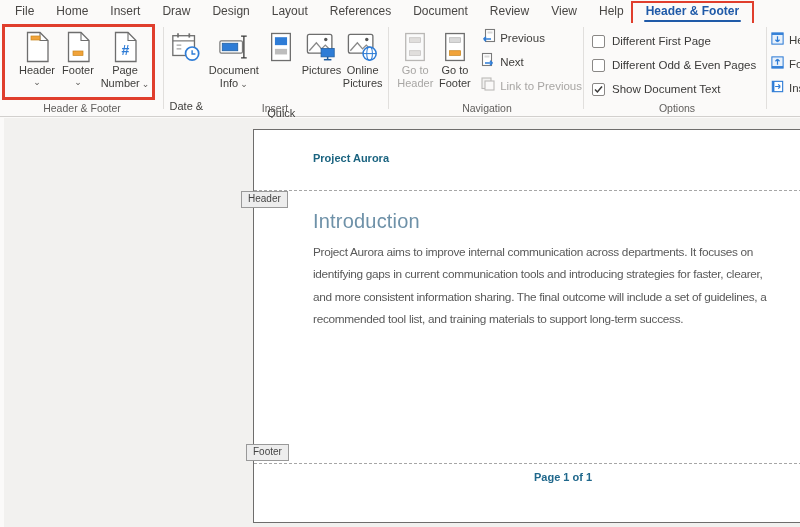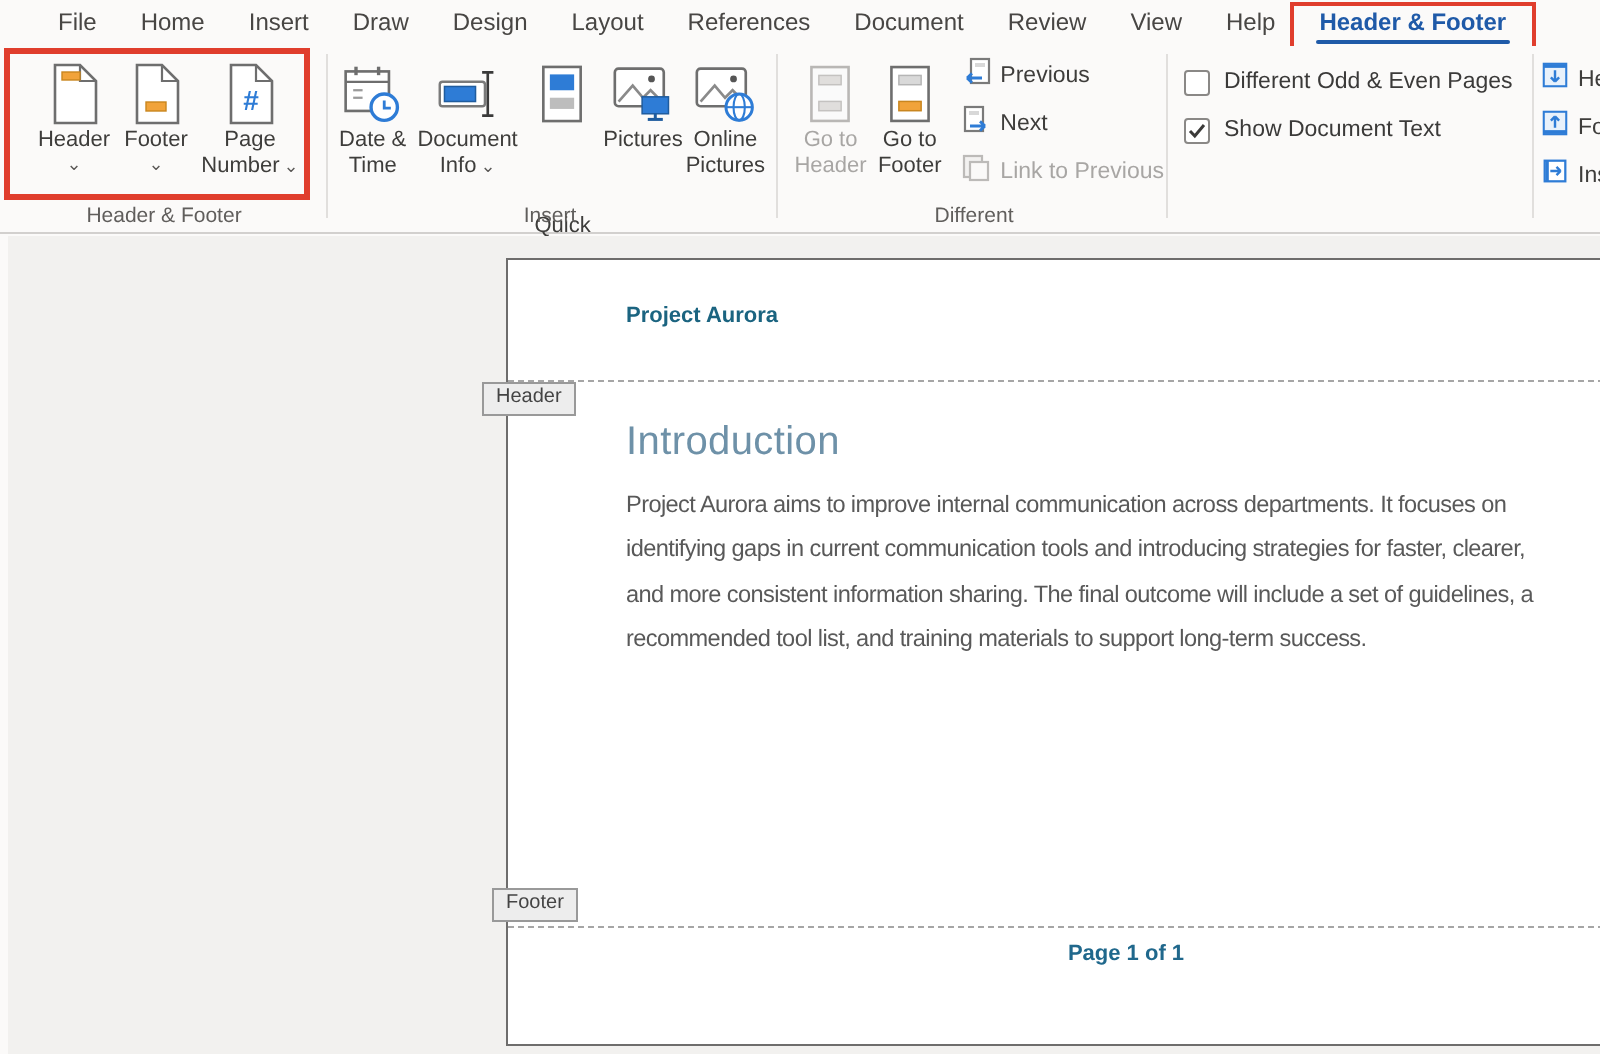--- a/index.html
+++ b/index.html
@@ -7,21 +7,21 @@
     --active-tab-blue:#1F5AA8;
     --doc-header-blue:#1B6480;
     --heading-blue:#6E91A8;
   }
   *{box-sizing:border-box;margin:0;padding:0;}
   html,body{width:800px;height:527px;}
   body{font-family:"Liberation Sans",sans-serif;background:#fff;}
   .root{position:relative;width:800px;height:527px;overflow:hidden;background:#FBFAF9;}
 
   
-  .tabbar{position:absolute;left:0;top:0;width:800px;height:23px;display:flex;align-items:center;padding-left:18px;background:#FBFAF9;}
+  .tabbar{position:absolute;left:0;top:0;width:800px;height:23px;display:flex;align-items:center;padding-left:4px;background:#FBFAF9;}
   .tab{position:relative;font-size:12px;color:#484644;padding:0 11px;height:23px;line-height:23px;cursor:default;white-space:nowrap;}
   .tab.active{color:var(--active-tab-blue);font-weight:700;}
   .tab.active .tab-underline{position:absolute;left:9px;right:9px;bottom:1px;height:2.5px;background:var(--active-tab-blue);border-radius:2px;}
   .red-frame{position:absolute;left:-4px;right:-4px;top:1px;bottom:-2px;border:2.5px solid var(--highlight-red);pointer-events:none;}
 
   
   .ribbon{position:absolute;left:0;top:23px;width:800px;height:94px;background:#FBFAF9;border-bottom:1px solid #D2D0CE;}
   .grp{position:absolute;top:0;height:93px;}
   .grp-label{position:absolute;bottom:2px;left:0;right:0;text-align:center;font-size:10.5px;color:#605E5C;white-space:nowrap;}
   .sep{position:absolute;top:4px;height:82px;width:1px;background:#E1DFDD;}
@@ -122,21 +122,21 @@
           <span class="bl"><span>Number</span><span class="inline-chev">⌄</span></span>
         </div>
       </div>
       <div class="grp-label">Header &amp; Footer</div>
     </div>
 
     <div class="sep" style="left:163px;"></div>
 
     <div class="grp" style="left:166px;width:218px;">
       <div class="grp-row">
-        <div class="btn-lg" style="width:42px;">
+        <div class="btn-lg" style="width:42px;gap:36px;">
           <span class="ic">
             <svg width="32" height="32" viewBox="0 0 34 34">
                 <rect x="3" y="5" width="23" height="21" fill="#fff" stroke="#6E6E6E" stroke-width="1.4"></rect>
                 <line x1="3" y1="10.5" x2="26" y2="10.5" stroke="#6E6E6E" stroke-width="1.2"></line>
                 <line x1="8.5" y1="2.5" x2="8.5" y2="7" stroke="#6E6E6E" stroke-width="1.8"></line>
                 <line x1="20.5" y1="2.5" x2="20.5" y2="7" stroke="#6E6E6E" stroke-width="1.8"></line>
                 <line x1="7" y1="15" x2="12" y2="15" stroke="#9A9A9A" stroke-width="1.2"></line>
                 <line x1="7" y1="19" x2="12" y2="19" stroke="#9A9A9A" stroke-width="1.2"></line>
                 <circle cx="23.5" cy="24" r="7" fill="#fff" stroke="#2E7CD6" stroke-width="1.8"></circle>
                 <path d="M23.5 20.5 V24.5 H27" fill="none" stroke="#2E7CD6" stroke-width="1.5"></path>
@@ -249,40 +249,45 @@
             <span>
               <svg width="16" height="16" viewBox="0 0 16 16">
                   <rect x="2" y="2" width="9" height="10.5" fill="#F2F1F0" stroke="#BCBAB8" stroke-width="1.1"></rect>
                   <rect x="5" y="5" width="9" height="9" fill="#FAF9F8" stroke="#BCBAB8" stroke-width="1.1"></rect>
                 </svg>
             </span>
             <span class="sm-label">Link to Previous</span>
           </div>
         </div>
       </div>
-      <div class="grp-label">Different</div>
+      <div class="grp-label">Navigation</div>
     </div>
 
     <div class="sep" style="left:583px;"></div>
 
     <div class="grp" style="left:590px;width:174px;">
       <div style="padding-top:11px;padding-left:2px;">
         <div class="opt-row">
           <span class="cb"></span>
+          <span class="opt-label">Different First Page</span>
+        </div>
+        <div class="opt-row">
+          <span class="cb"></span>
           <span class="opt-label">Different Odd &amp; Even Pages</span>
         </div>
         <div class="opt-row">
           <span class="cb">
             <svg width="11" height="11" viewBox="0 0 11 11">
                 <path d="M2 5.5 L4.4 8 L9 2.5" fill="none" stroke="#3B3A39" stroke-width="1.5"></path>
               </svg>
           </span>
           <span class="opt-label">Show Document Text</span>
         </div>
       </div>
+      <div class="grp-label">Options</div>
     </div>
 
     <div class="sep" style="left:766px;"></div>
 
     <div class="grp" style="left:770px;width:140px;">
       <div style="padding-top:9px;">
         <div class="btn-sm">
           <span>
             <svg width="15" height="15" viewBox="0 0 16 16">
                 <rect x="2" y="2" width="12" height="12" fill="#E8F1FB" stroke="#2E7CD6" stroke-width="1.1"></rect>

